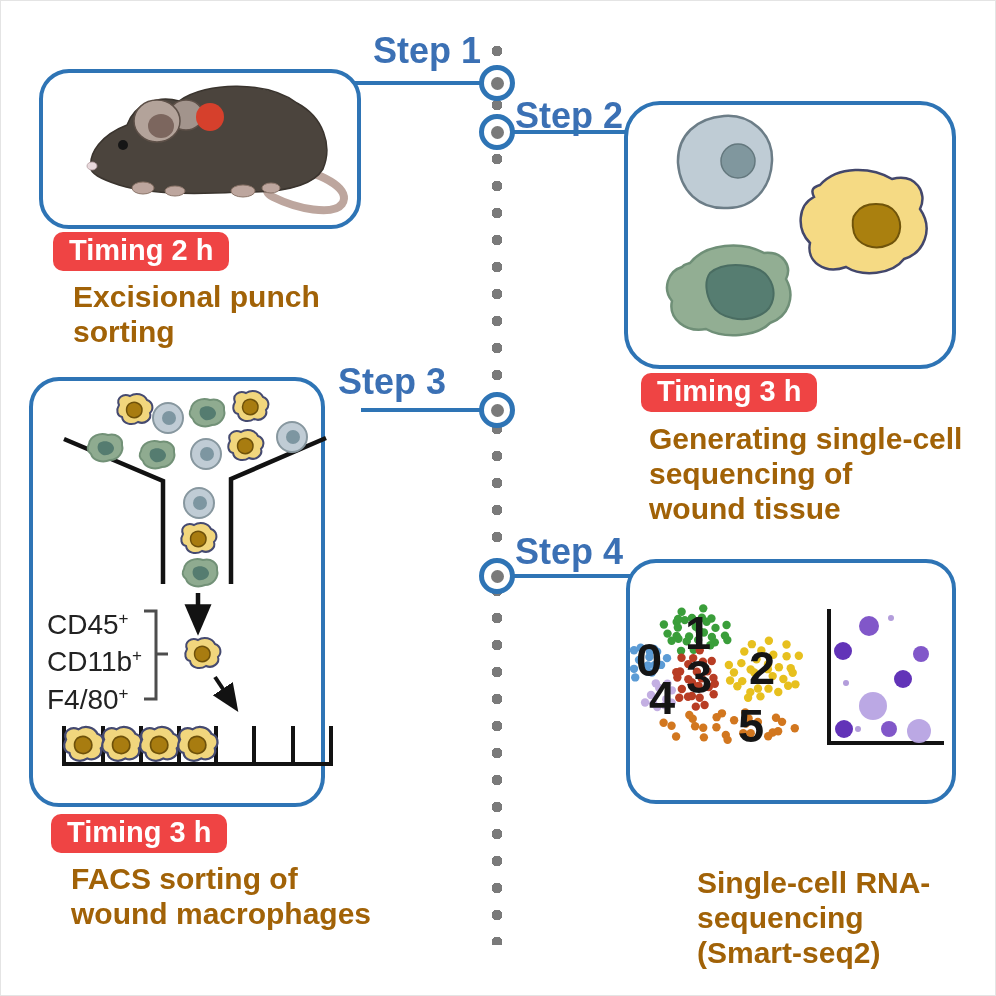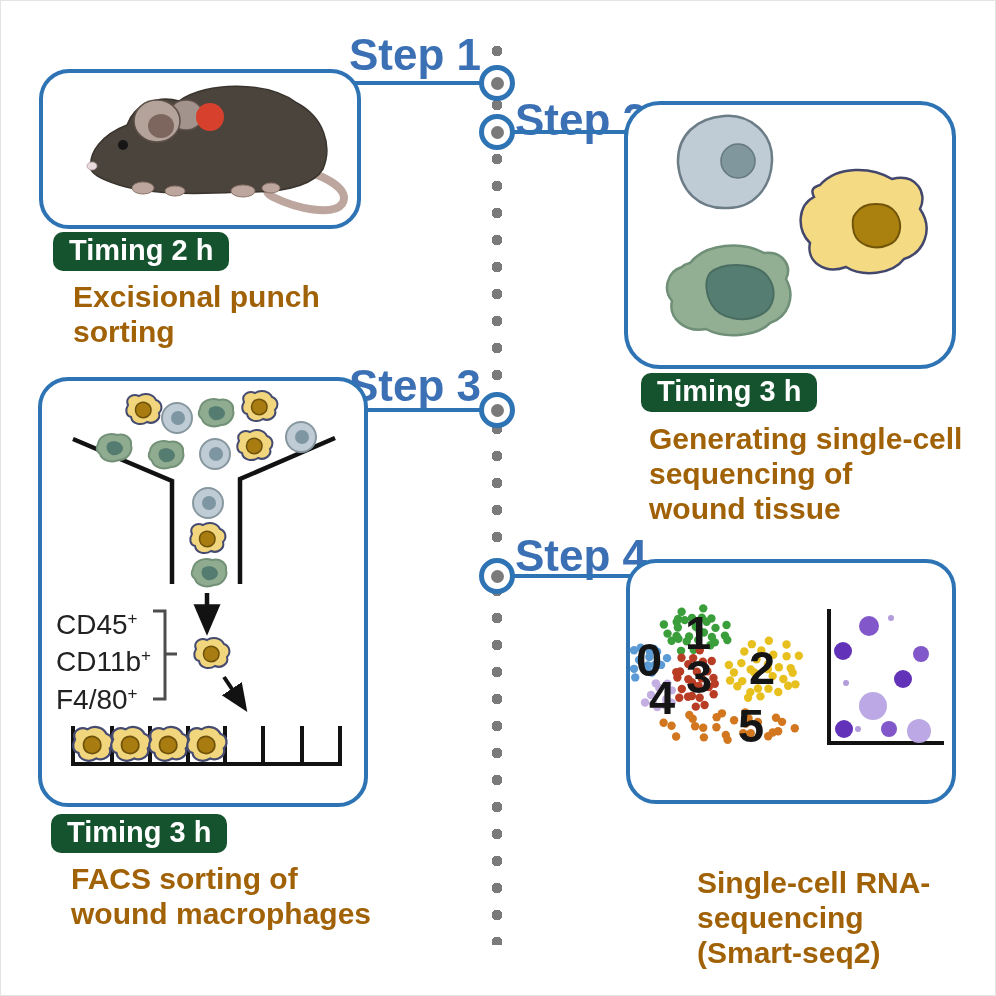--- a/index.html
+++ b/index.html
@@ -17,33 +17,33 @@
   
   .node{
     position:absolute;width:26px;height:26px;border:5px solid #2e74b5;border-radius:50%;
     background:#ffffff;z-index:3;display:flex;align-items:center;justify-content:center;
   }
   .node-dot{width:13px;height:13px;border-radius:50%;background:#7a7a7a;}
   
   .connector{position:absolute;height:4px;background:#2e74b5;z-index:2;}
   
   .step-label{
-    position:absolute;font-size:44px;font-weight:bold;color:#3b70b4;z-index:2;
+    position:absolute;font-size:36px;font-weight:bold;color:#3b70b4;z-index:2;
     white-space:nowrap;line-height:1;
   }
   .label-right{width:178px;text-align:right;}
   
   .box{
     position:absolute;background:#ffffff;border:4px solid #2e74b5;border-radius:30px;
     box-sizing:border-box;z-index:2;
   }
   .box > svg{position:absolute;left:-4px;top:-4px;}
   
   .badge{
-    position:absolute;background:#14532d;color:#ffffff;font-size:29px;font-weight:bold;
+    position:absolute;background:#ef4444;color:#ffffff;font-size:29px;font-weight:bold;
     padding:4px 16px 6px 16px;border-radius:10px;z-index:3;white-space:nowrap;line-height:1;
   }
   
   .desc{position:absolute;font-size:30px;font-weight:bold;color:#a16207;line-height:35px;z-index:2;}
   
   .markers{position:absolute;left:14px;top:222px;font-size:28px;color:#222222;line-height:31px;z-index:2;}
   .markers sup{font-size:17px;}
   
   .cluster-labels{position:absolute;left:-4px;top:-4px;width:330px;height:245px;z-index:3;}
   .cluster-label{
@@ -53,21 +53,21 @@
 </style>
 </head>
 <body>
 
 <div class="canvas">
 
   <div class="timeline"></div>
 
   <div class="step-label label-right" style="left:302px;top:32px;">Step 1</div>
   <div class="step-label" style="left:514px;top:97px;">Step 2</div>
-  <div class="step-label label-right" style="left:302px;top:363px;">Step 3</div>
+  <div class="step-label label-right" style="left:302px;top:363px;text-align:center;">Step 3</div>
   <div class="step-label" style="left:514px;top:533px;">Step 4</div>
 
   <div class="connector" style="left:350px;top:80px;width:130px;"></div>
   <div class="connector" style="left:512px;top:129px;width:115px;"></div>
   <div class="connector" style="left:360px;top:407px;width:120px;"></div>
   <div class="connector" style="left:512px;top:573px;width:117px;"></div>
 
   <div class="node" style="left:478px;top:64px;">
       <div class="node-dot"></div>
     </div>
@@ -127,21 +127,21 @@
       <path d="M 86 172 C 100 160 134 162 144 176 C 154 190 150 208 136 214 C 120 222 96 218 88 204 C 82 194 80 180 86 172 Z" fill="#567d71" stroke="#4a6d62" stroke-width="2"></path>
     </svg>
   </div>
   <div class="badge" style="left:640px;top:372px;">Timing 3 h</div>
   <div class="desc" style="left:648px;top:420px;width:330px;">
     <div>Generating single-cell</div>
     <div>sequencing of</div>
     <div>wound tissue</div>
   </div>
 
-  <div class="box" style="left:37px;top:376px;width:330px;height:430px;padding-left:37px;">
+  <div class="box" style="left:28px;top:376px;width:296px;height:430px;padding-left:37px;">
     <svg width="330" height="430" viewBox="0 0 330 430">
       <defs>
         <marker id="arrowhead" markerWidth="9" markerHeight="8" refX="5.5" refY="3" orient="auto" markerUnits="strokeWidth">
           <path d="M0,0 L7,3 L0,6 Z" fill="#121212"></path>
         </marker>
         <g id="ycell">
           <path d="M -16 -5 C -19 -12 -12 -17 -5 -14 C 1 -18 9 -16 12 -10 C 18 -8 19 -1 15 3 C 17 9 10 15 3 12 C -3 16 -12 14 -13 7 C -18 6 -19 0 -16 -5 Z" fill="#f1d67d" stroke="#454a70" stroke-width="2"></path>
           <path d="M -6 -6 C 0 -10 7 -6 7 0 C 7 6 1 9 -4 7 C -9 5 -10 -2 -6 -6 Z" fill="#a87c10" stroke="#6e510a" stroke-width="1.5"></path>
         </g>
         <g id="gcell">

